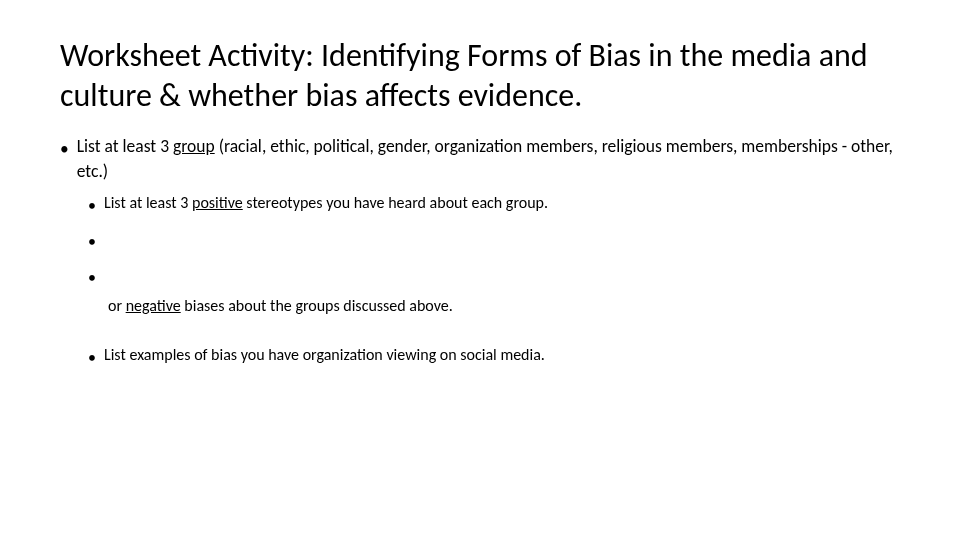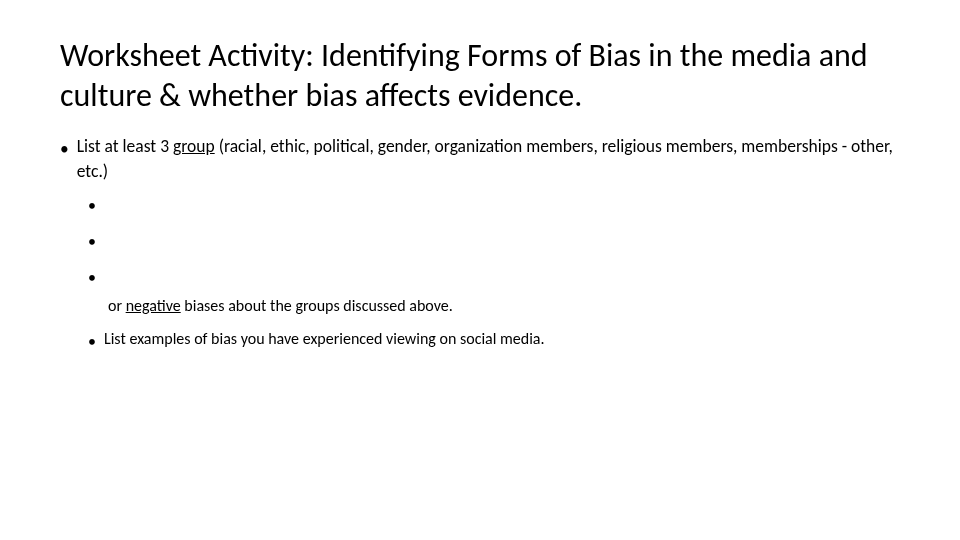--- a/index.html
+++ b/index.html
@@ -82,21 +82,21 @@
 
     .sources-line1 {
       display: flex;
       align-items: flex-start;
       gap: 8px;
       margin-bottom: 4px;
     }
 
     .sources-line2 {
       padding-left: 20px;
-      margin-bottom: 0;
+      margin-bottom: 16px;
       text-align: center;
     }
   </style>
 </head>
 <body>
 
 <div class="page-container">
 
   <h1 class="main-title">Worksheet Activity: Identifying Forms of Bias in the media and culture &amp; whether bias affects evidence.</h1>
 
@@ -106,39 +106,42 @@
       <span class="bullet-dot">•</span>
       <span>
         List at least 3 <span class="underline">group</span> (racial, ethic, political, gender, organization members, religious members, memberships - other, etc.)
       </span>
     </li>
 
     <ul class="nested-list">
 
       <li class="bullet-item-level2">
         <span class="bullet-dot">•</span>
+        <span>
+          List at least 3 <span class="underline">positive</span> stereotypes you have heard about each group.
+        </span>
       </li>
 
       <li class="bullet-item-level2">
         <span class="bullet-dot">•</span>
       </li>
 
       <li class="bullet-item-level2" style="flex-direction: column; gap: 0;">
         <div class="sources-line1">
           <span class="bullet-dot">•</span>
         </div>
         <div class="sources-line2">
           or <span class="underline">negative</span> biases about the groups discussed above.
         </div>
       </li>
 
       <li class="bullet-item-level2" style="margin-top: 4px;">
         <span class="bullet-dot">•</span>
         <span>
-          List examples of bias you have experienced viewing on social media.
+          List examples of bias you have organization viewing on social media.
         </span>
       </li>
 
     </ul>
 
   </ul>
 
 </div>
 
 </body></html>

